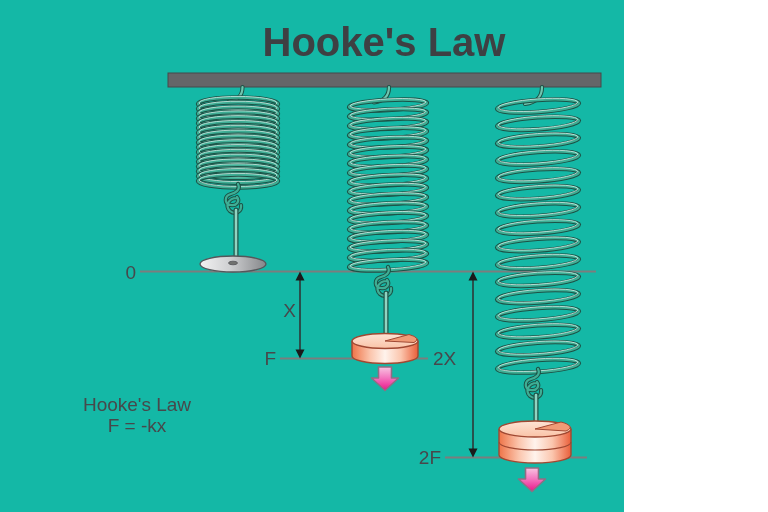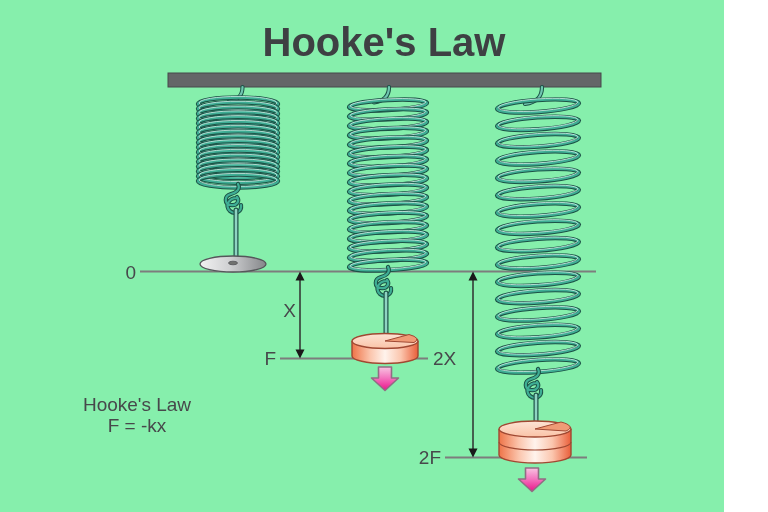--- a/index.html
+++ b/index.html
@@ -1,16 +1,16 @@
 <!DOCTYPE html>
 <html><head>
 <meta charset="utf-8">
 <style>
   html,body{margin:0;padding:0;background:#fff;}
-  .stage{position:relative;width:724px;height:512px;background:#86efac;overflow:hidden;}
+  .stage{position:relative;width:624px;height:512px;background:#14b8a6;overflow:hidden;}
   svg{display:block;}
   .t{font-family:"Liberation Sans","DejaVu Sans",sans-serif;}
   .title-text{font-size:40px;font-weight:bold;fill:#3e4043;}
   .lbl{font-size:19px;fill:#47484b;}
   .cap{font-size:19px;fill:#47484b;}
 </style>
 </head>
 <body>
 
 <div class="stage">

